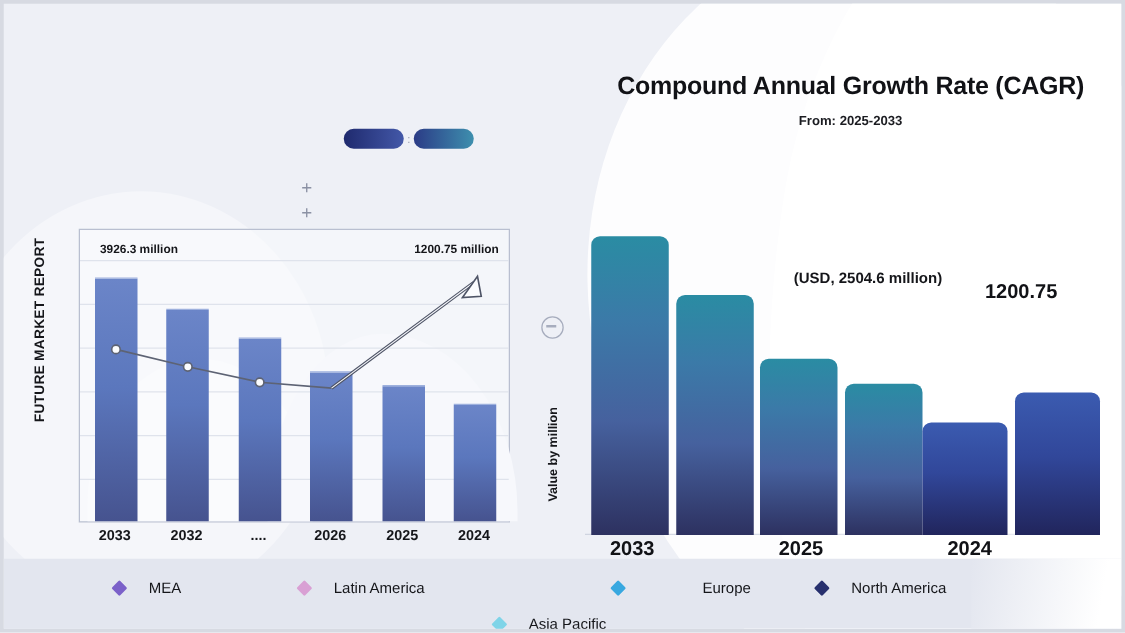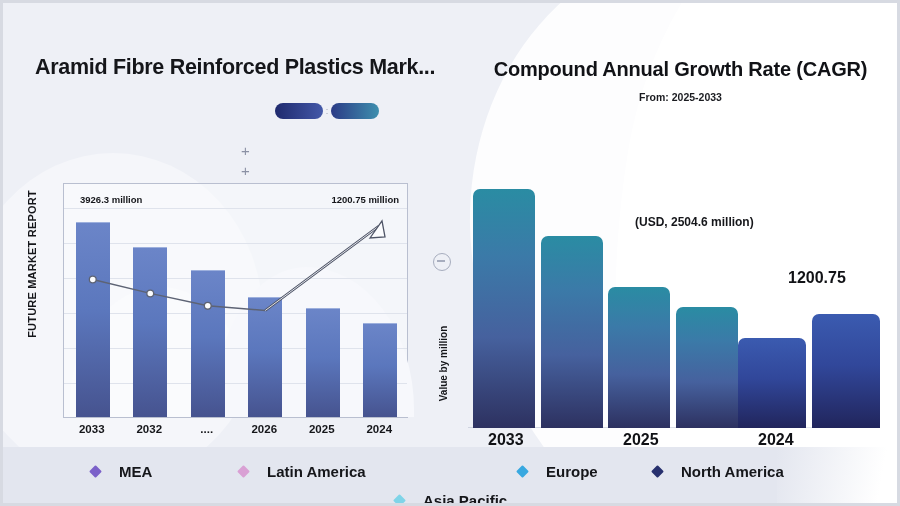--- a/index.html
+++ b/index.html
@@ -151,46 +151,45 @@
   .rbar.navy{
     background:linear-gradient(180deg,#3b5bb0 0%,#31479a 45%,#21255c 100%);
   }
   .rchart{position:absolute;left:10px;top:150px;width:420px;height:275px;}
   .rbaseline{position:absolute;left:0;bottom:0;width:410px;height:1.5px;
     background:linear-gradient(90deg,#cfd4e0,#e6e9f1 85%,transparent);}
   .rxaxis{position:absolute;left:10px;top:428px;width:420px;height:22px;}
   .rxtick{position:absolute;font-size:16px;font-weight:bold;color:#111216;}
   .rvalue{
     position:absolute;left:330px;top:222px;
-    font-size:16px;font-weight:bold;color:#111216;margin-top:44px;
+    font-size:16px;font-weight:bold;color:#111216;
   }
   .bracket{position:absolute;left:150px;top:237px;width:40px;height:16px;
     border-left:1px solid #7b84a8;border-top:1px solid #7b84a8;
     transform:skewX(-12deg);opacity:.7;}
 
   
   .legend-bottom{
     position:absolute;left:0;bottom:14px;width:900px;height:26px;
   }
   .lg-item{position:absolute;display:flex;align-items:center;}
   .lg-dot{width:9px;height:9px;transform:rotate(45deg);margin-right:9px;border-radius:1px;}
-  .lg-label{font-size:15px;font-weight:bold;color:#15161a;white-space:nowrap;padding-left:10px;}
+  .lg-label{font-size:12px;font-weight:normal;color:#15161a;white-space:nowrap;padding-left:10px;}
 </style>
 </head>
 <body>
 
 <div id="root">
 
   <div class="blob-right"></div>
   <div class="blob-right2"></div>
   <div class="blob-left"></div>
 
   <div class="left-panel">
 
-    <div class="main-title">Aramid Fibre Reinforced Plastics Mark...</div>
 
 
     <div class="pill-pair">
       <div class="pill a"></div>
       <div class="pill-sep">:</div>
       <div class="pill b"></div>
     </div>
 
     <div class="plus-marks">
       <div>+</div>
@@ -282,21 +281,21 @@
         <span class="lg-label">MEA</span>
       </div>
       <div class="lg-item" style="left: 236px;">
         <span class="lg-dot" style="background: rgb(217, 160, 212);"></span>
         <span class="lg-label">Latin America</span>
       </div>
       <div class="lg-item" style="left: 392px; margin-top: 29px;">
         <span class="lg-dot" style="background: rgb(127, 212, 232);"></span>
         <span class="lg-label">Asia Pacific</span>
       </div>
-      <div class="lg-item" style="left: 515px;">
+      <div class="lg-item" style="left: 487px; gap: 44px;">
         <span class="lg-dot" style="background: rgb(56, 168, 224);"></span>
         <span class="lg-label">Europe</span>
       </div>
       <div class="lg-item" style="left: 650px;">
         <span class="lg-dot" style="background: rgb(39, 48, 110);"></span>
         <span class="lg-label">North America</span>
       </div>
     </div>
 </div>
 

